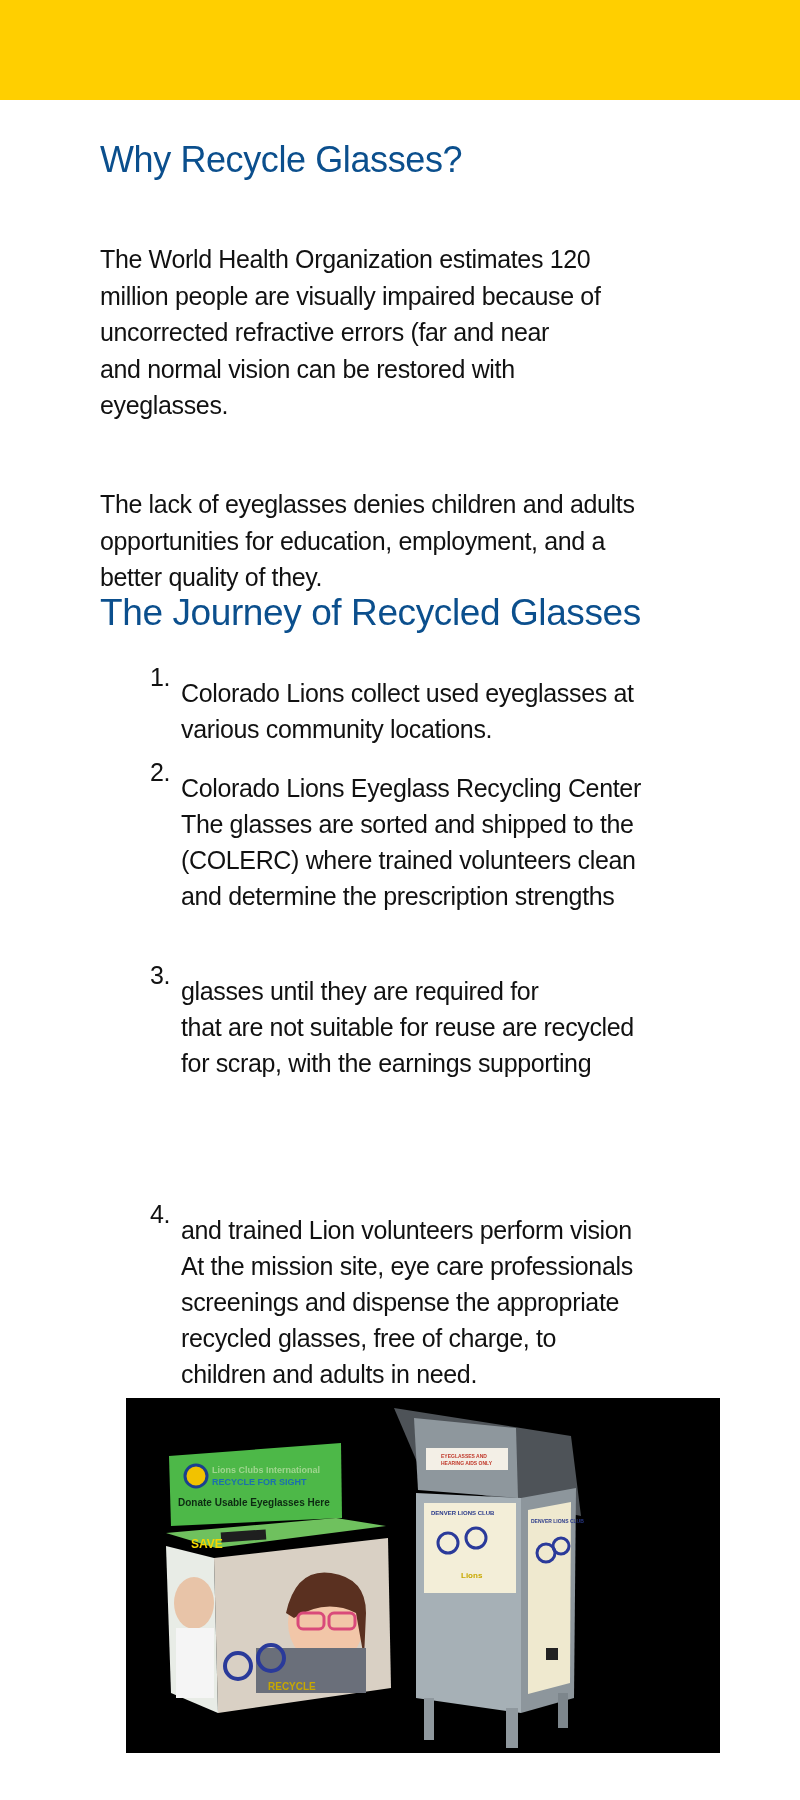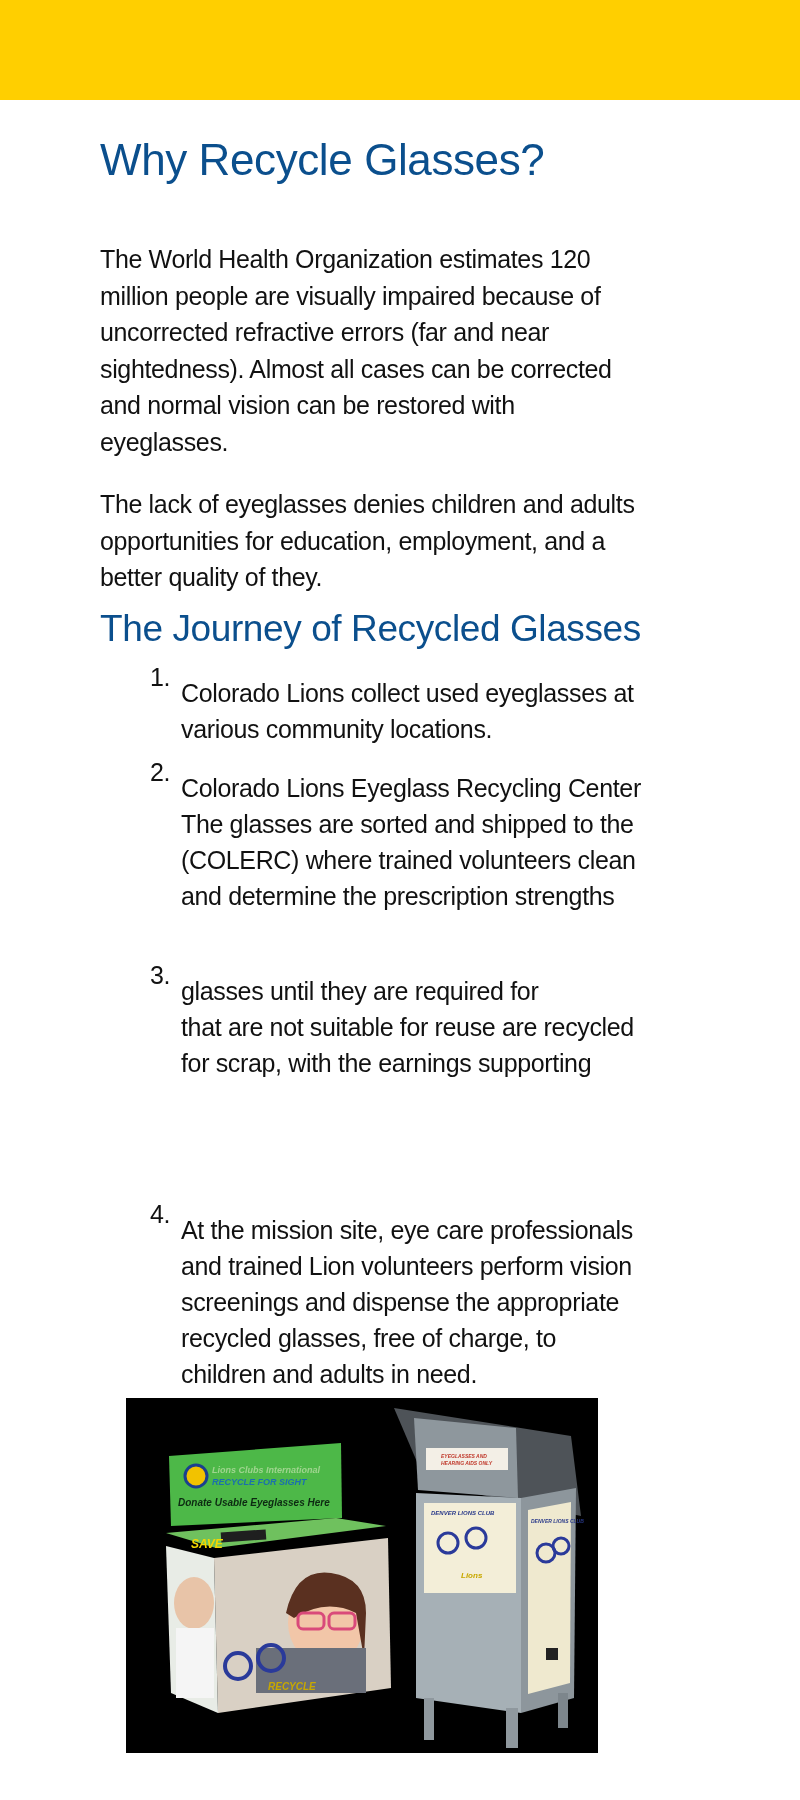--- a/index.html
+++ b/index.html
@@ -6,45 +6,44 @@
   body { width:800px; height:1800px; position:relative; background:#ffffff; overflow:hidden;
          font-family:"Liberation Sans", sans-serif; color:#111; }
   .band { position:absolute; left:0; top:0; width:800px; height:100px; background:#ffcf00; }
   .h { position:absolute; left:100px; color:#0b4f8d; font-weight:normal; margin:0;
        font-size:37px; line-height:40px; letter-spacing:-0.4px; white-space:nowrap; }
   .para { position:absolute; left:100px; font-size:25px; line-height:36.5px; letter-spacing:-0.35px;margin-top:44px; }
   .para span, .item .txt span { display:block; white-space:nowrap; }
   .item { position:absolute; left:150px; font-size:25px; line-height:36px; letter-spacing:-0.35px; }
   .item .num { position:absolute; left:0; top:0; width:30px; }
   .item .txt { position:absolute; left:31px; top:16px; }
-  .photo { position:absolute; left:126px; top:1398px; width:472px; height:355px; background:#000; overflow:hidden;font-style:italic; }
+  .photo { position:absolute; left:126px; top:1398px; width:594px; height:355px; background:#000; overflow:hidden; }
 </style>
 </head>
 <body>
 
 <div class="band"></div>
 
-<h1 class="h" style="top:140px; font-size:44px;">Why Recycle Glasses?</h1>
+<h1 class="h" style="top:140px; font-size:36px;">Why Recycle Glasses?</h1>
 
 <div class="para" style="top:197px;">
   <span>The World Health Organization estimates 120</span>
   <span>million people are visually impaired because of</span>
   <span>uncorrected refractive errors (far and near</span>
-  <span>sightedness). Almost all cases can be corrected</span>
   <span>and normal vision can be restored with</span>
   <span>eyeglasses.</span>
 </div>
 
 <div class="para" style="top:442px;">
   <span>The lack of eyeglasses denies children and adults</span>
   <span>opportunities for education, employment, and a</span>
   <span>better quality of they.</span>
 </div>
 
-<h2 class="h" style="top:593px;margin-top:16px;">The Journey of Recycled Glasses</h2>
+<h2 class="h" style="top:593px;">The Journey of Recycled Glasses</h2>
 
 <div class="item" style="top:659px;">
   <span class="num">1.</span>
   <div class="txt">
     <span>Colorado Lions collect used eyeglasses at</span>
     <span>various community locations.</span>
   </div>
 </div>
 
 <div class="item" style="top:754px;">
@@ -62,22 +61,22 @@
   <div class="txt">
     <span>glasses until they are required for</span>
     <span>that are not suitable for reuse are recycled</span>
     <span>for scrap, with the earnings supporting</span>
   </div>
 </div>
 
 <div class="item" style="top:1196px;">
   <span class="num">4.</span>
   <div class="txt">
+    <span>and trained Lion volunteers perform vision</span>
     <span>At the mission site, eye care professionals</span>
-    <span>and trained Lion volunteers perform vision</span>
     <span>screenings and dispense the appropriate</span>
     <span>recycled glasses, free of charge, to</span>
     <span>children and adults in need.</span>
   </div>
 </div>
 
 <div class="photo">
   <svg width="542" height="355" viewBox="0 0 542 355" xmlns="http://www.w3.org/2000/svg">
     <rect width="542" height="355" fill="#000"></rect>
 

